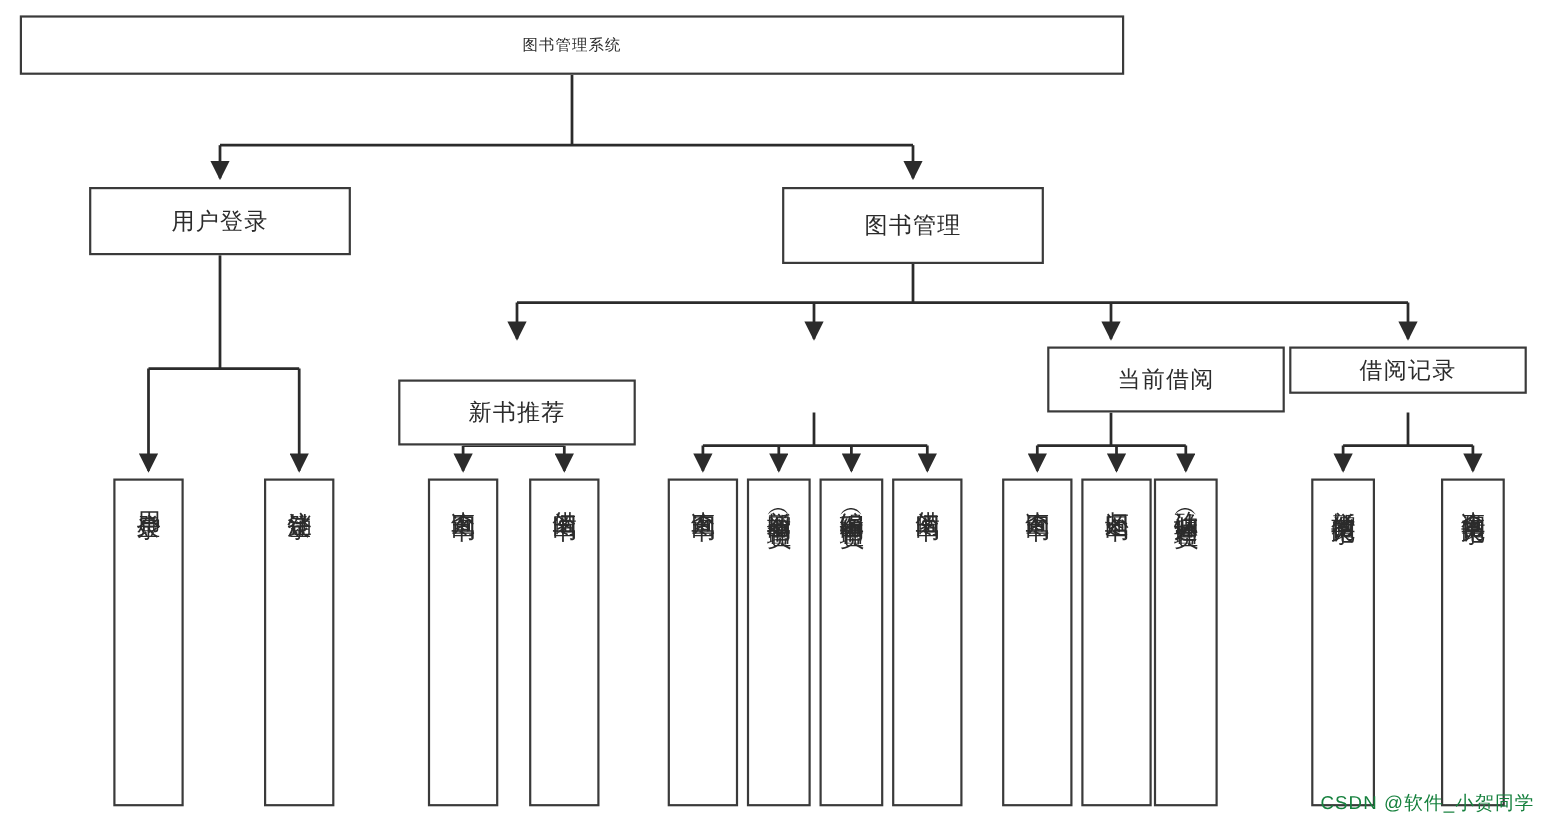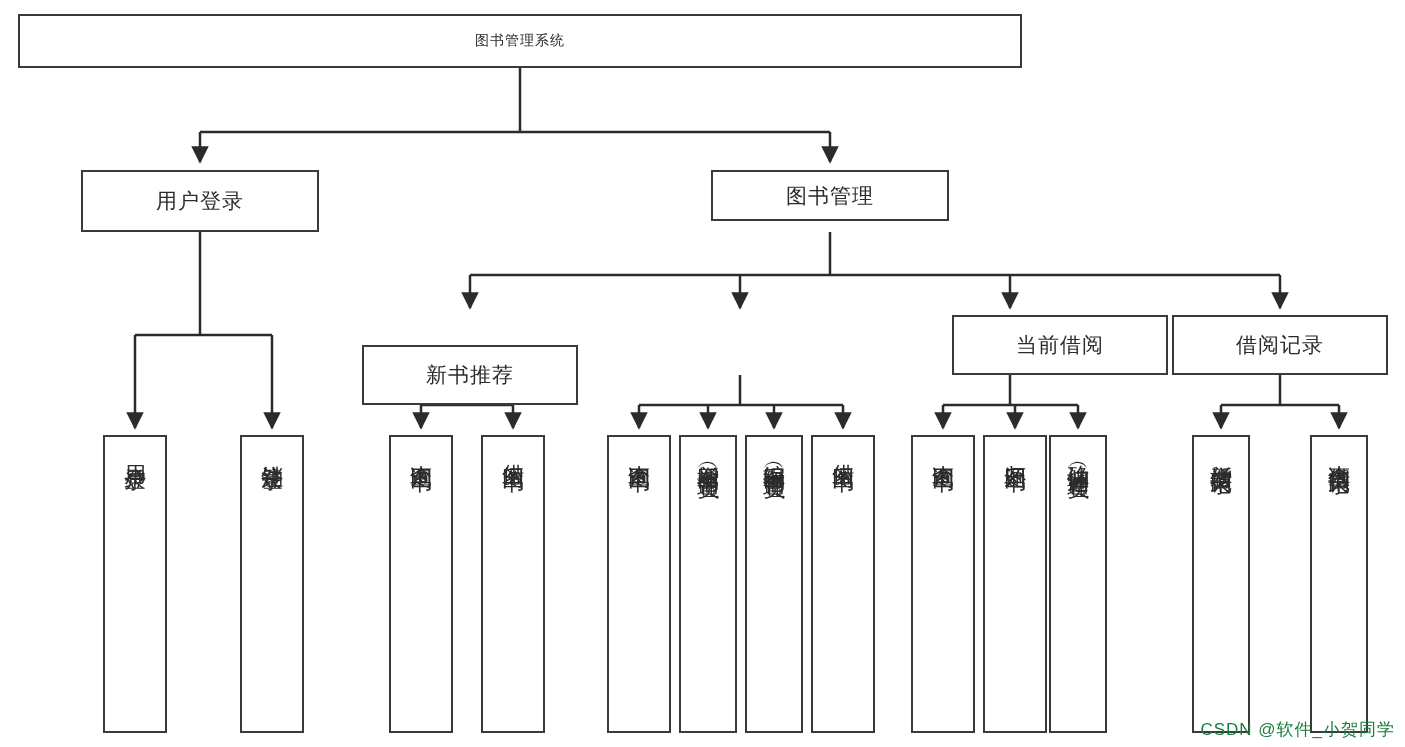--- a/index.html
+++ b/index.html
@@ -122,31 +122,31 @@
     </g>
   </svg>
 
   <div class="node horiz root" style="left:18px; top:14px; width:1004px; height:54px;">
     <span>图书管理系统</span>
   </div>
 
   <div class="node horiz" style="left:81px; top:170px; width:238px; height:62px;">
     <span>用户登录</span>
   </div>
-  <div class="node horiz" style="left:711px; top:170px; width:238px; height:51px;">
+  <div class="node horiz" style="left:711px; top:170px; width:238px; height:70px;">
     <span>图书管理</span>
   </div>
 
   <div class="node horiz" style="left:362px; top:315px; width:216px; height:60px;margin-top:30px;">
     <span>新书推荐</span>
   </div>
   <div class="node horiz" style="left:952px; top:315px; width:216px; height:60px;">
     <span>当前借阅</span>
   </div>
-  <div class="node horiz" style="left:1172px; top:315px; width:216px; height:60px;">
+  <div class="node horiz" style="left:1172px; top:315px; width:216px; height:43px;">
     <span>借阅记录</span>
   </div>
 
   <div class="node vert" style="left:103px; top:435px; width:64px; height:298px;">
     <span class="vtext">用户登录</span>
   </div>
   <div class="node vert" style="left:240px; top:435px; width:64px; height:298px;">
     <span class="vtext">注销登录</span>
   </div>
 

